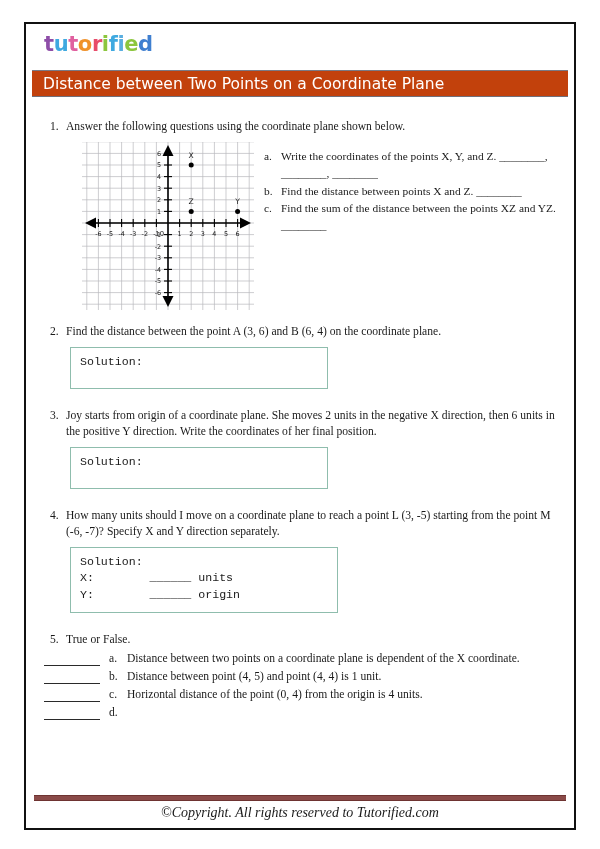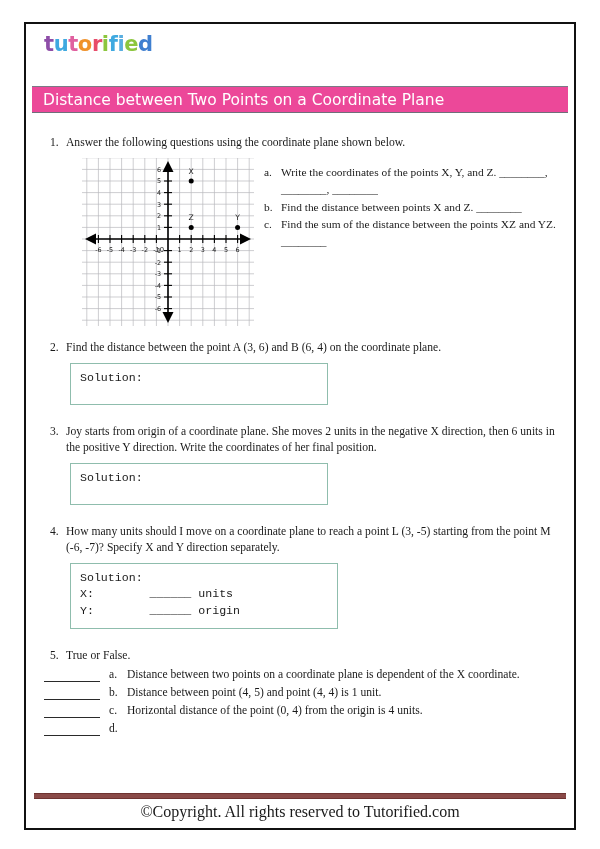--- a/index.html
+++ b/index.html
@@ -23,42 +23,42 @@
     top: 22px;
     width: 552px;
     height: 808px;
     border: 2px solid #111111;
     background: #ffffff;
     box-sizing: border-box;
   }
 
   
   #masthead {
-    height: 62px;
+    height: 46px;
     padding: 8px 0 0 14px;
     box-sizing: border-box;
     border-radius: 14px;
   }
   #logo {
     display: inline-block;
     font-family: "DejaVu Sans", sans-serif;
     font-weight: bold;
     font-size: 21px;
     letter-spacing: -0.4px;
     line-height: 1;
     padding: 2px 4px 3px 4px;
   }
   #logo span { display: inline-block; }
 
   
   #title-banner {
     position: relative;
     margin: 0 6px;
     height: 27px;
-    background: #ec4899;
+    background: #c2410c;
     border-top: 1px solid #7a7a85;
     border-bottom: 1px solid #6f6f7a;
     display: flex;
     align-items: center;
     box-sizing: border-box;
   }
   #title-banner-text {
     color: #ffffff;
     font-family: "DejaVu Sans", sans-serif;
     font-size: 15.5px;
@@ -178,21 +178,22 @@
   }
   #footer-rule {
     height: 4px;
     background: #8a4a48;
     border-top: 1px solid #6e3331;
     border-bottom: 1px solid #6e3331;
     margin-bottom: 4px;
   }
   #footer-text {
     text-align: center;
-    font-size: 16px;
+    font-style: italic;
+    font-size: 14px;
     color: #1a1a1a;
     padding-bottom: 3px;
   }
 </style>
 </head>
 <body>
 
 <div id="page-frame">
 
   <div id="masthead">

